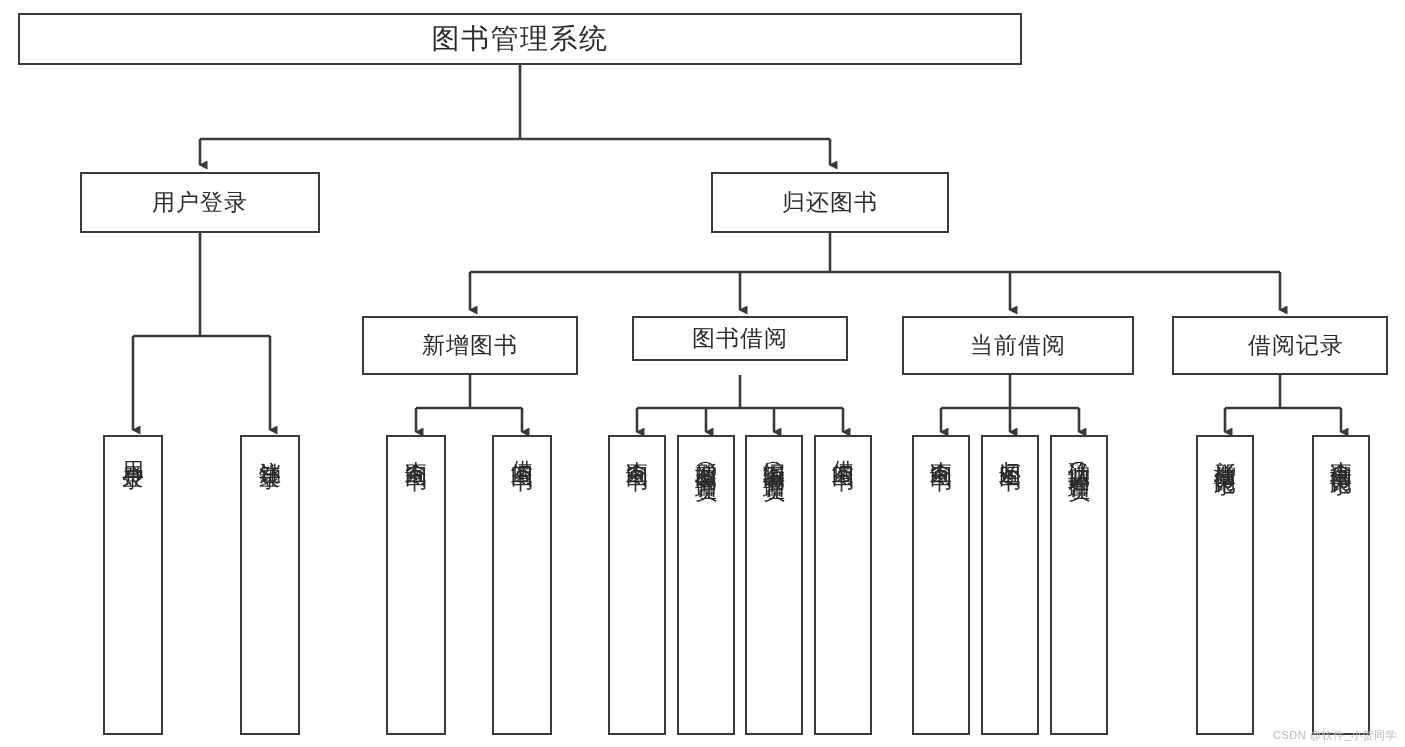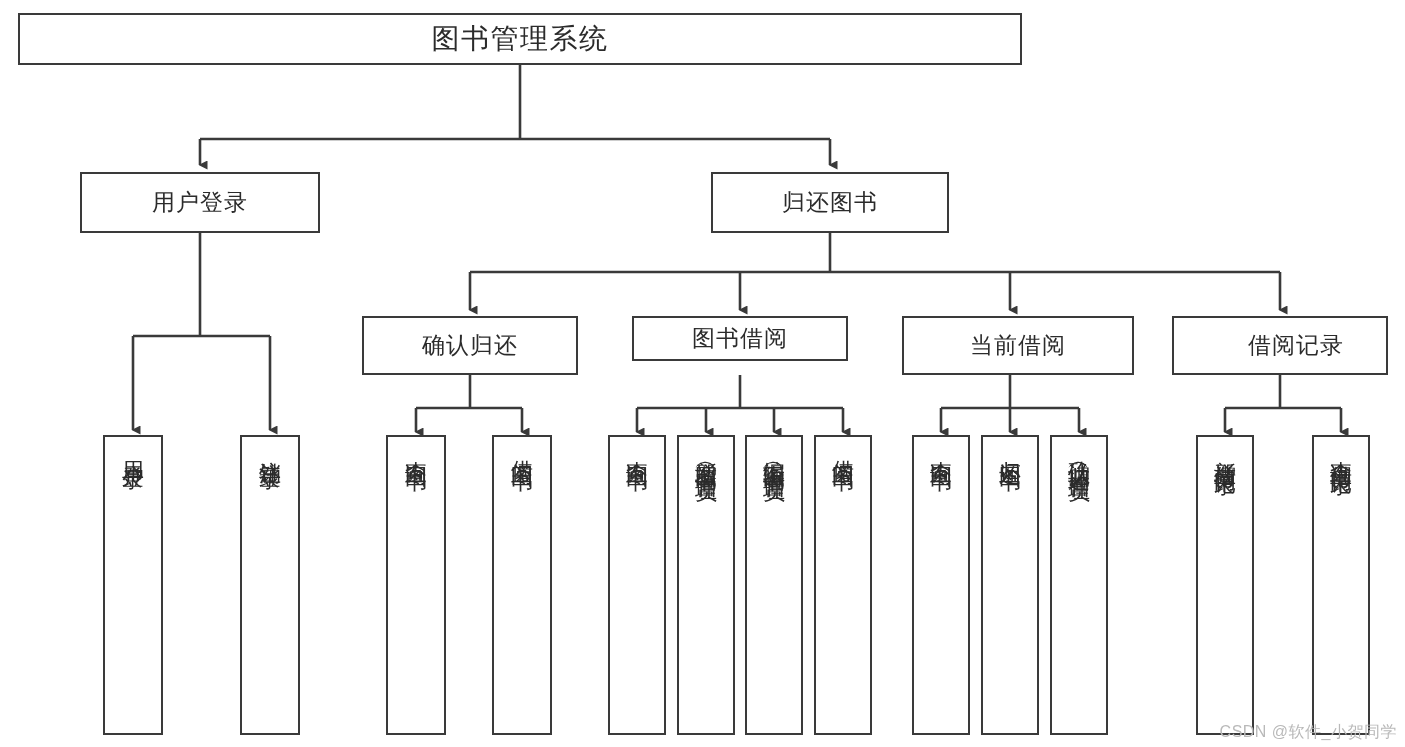--- a/index.html
+++ b/index.html
@@ -62,21 +62,21 @@
     text-orientation: upright;
     font-size: 22px;
     letter-spacing: 3px;
     line-height: 1;
     white-space: nowrap;
   }
   .watermark {
     position: absolute;
     right: 8px;
     bottom: 4px;
-    font-size: 16px;
+    font-size: 11px;
     color: #b9b9b9;
     letter-spacing: 0.5px;
     user-select: none;
   }
 </style>
 </head>
 <body>
 
 <div id="canvas">
 
@@ -139,21 +139,21 @@
 
   <div class="node horiz" style="left:80px; top:172px; width:240px; height:61px;">
     <span class="node-label">用户登录</span>
   </div>
 
   <div class="node horiz" style="left:711px; top:172px; width:238px; height:61px;">
     <span class="node-label">归还图书</span>
   </div>
 
   <div class="node horiz" style="left:362px; top:316px; width:216px; height:59px;">
-    <span class="node-label">确认归还</span>
+    <span class="node-label">新增图书</span>
   </div>
 
   <div class="node horiz" style="left:632px; top:316px; width:216px; height:45px;">
     <span class="node-label">图书借阅</span>
   </div>
 
   <div class="node horiz" style="left:902px; top:316px; width:232px; height:59px;font-family:Liberation Serif, serif;">
     <span class="node-label">当前借阅</span>
   </div>
 

